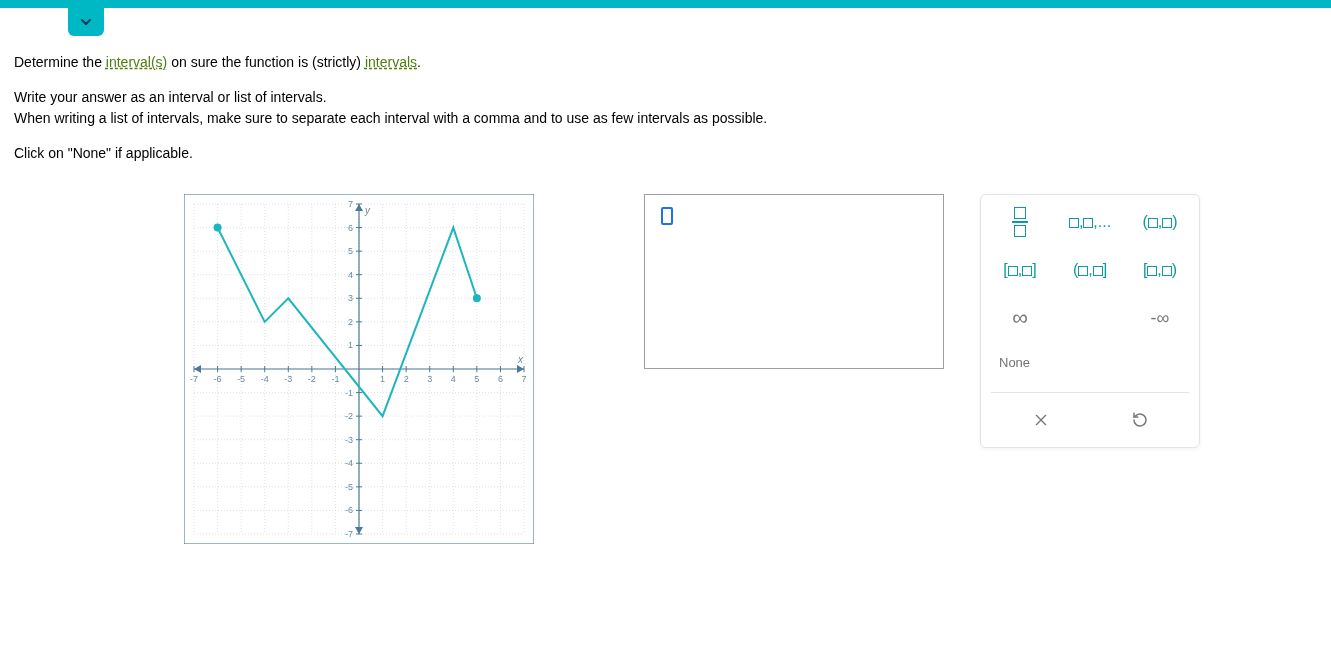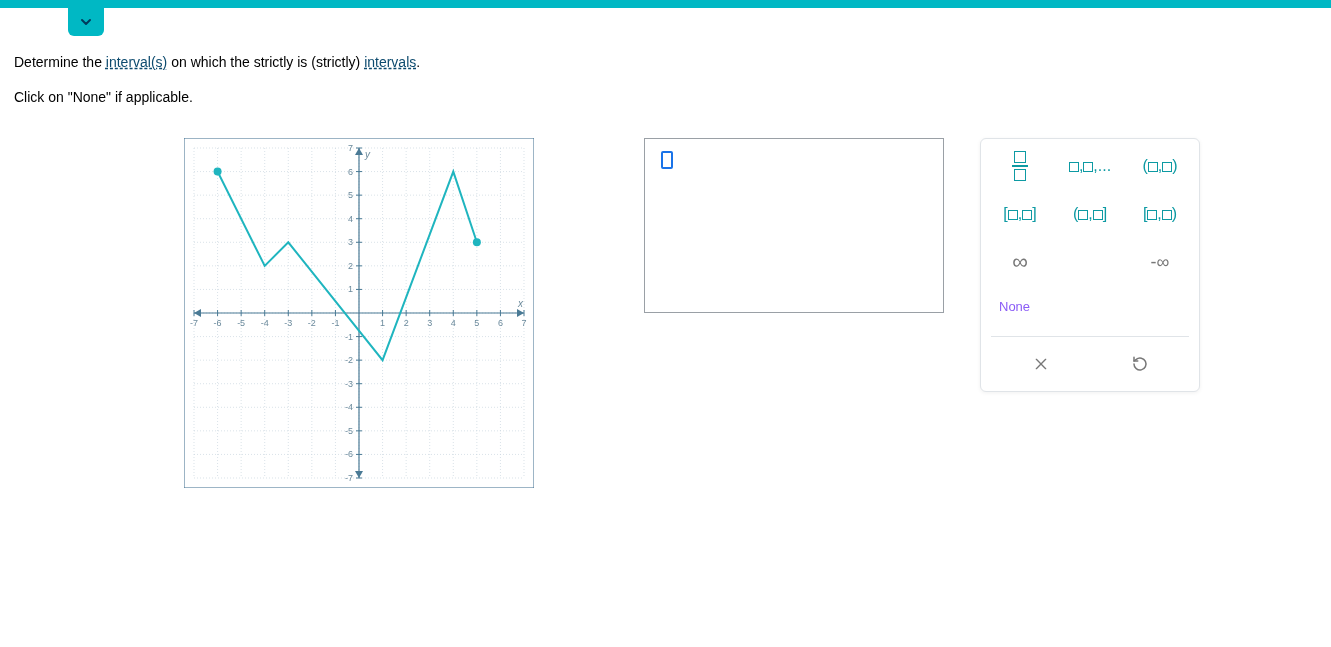--- a/index.html
+++ b/index.html
@@ -26,21 +26,21 @@
     display: flex;
     align-items: center;
     justify-content: center;
     cursor: pointer;
   }
   .chevron-btn svg { width: 16px; height: 16px; }
   .content {
     padding: 44px 14px 20px 14px;
   }
   .qtext { line-height: 1.5; margin-bottom: 14px; }
-  .link { color: #0c4a6e; text-decoration: underline; cursor: pointer; }
+  .link { color: #4d7c0f; text-decoration: underline; cursor: pointer; }
   .link.dashed { text-decoration-style: dashed; }
   .below { display: flex; align-items: flex-start; gap: 20px; margin-top: 30px; }
   .graph-wrap { margin-left: 170px; }
   .answer-box-wrap { margin-left: 90px; position: relative; }
   .answer-box {
     border: 1px solid #9aa0a6;
     width: 300px;
     height: 175px;
     padding: 10px;
     position: relative;
@@ -71,21 +71,21 @@
     display: flex;
     align-items: center;
     justify-content: center;
     color: #0d9aa3;
     font-size: 16px;
     cursor: pointer;
     border-radius: 4px;
   }
   .kp-cell.gray { color: #777; }
   .kp-none {
-    color: #8b5cf6;
+    color: #737373;
     font-size: 13px;
     padding: 4px 8px;
     cursor: pointer;
     margin-bottom: 18px;
     display: inline-block;
   }
   .kp-bottom {
     display: flex;
     justify-content: space-around;
     border-top: 1px solid #e0e4e8;
@@ -106,21 +106,25 @@
 
 <div class="top-bar"></div>
 <div class="chevron-btn">
   <svg viewBox="0 0 24 24">
     <path d="M6 9l6 6 6-6" fill="none" stroke="#003b5c" stroke-width="3" stroke-linecap="round" stroke-linejoin="round"></path>
   </svg>
 </div>
 
 <div class="content">
   <div class="qtext">
-    <span>Determine the </span><span class="link dashed">interval(s)</span><span> on which the strictly is (strictly) </span><span class="link dashed">intervals</span><span>.</span>
+    <span>Determine the </span><span class="link dashed">interval(s)</span><span> on sure the function is (strictly) </span><span class="link dashed">intervals</span><span>.</span>
+  </div>
+  <div class="qtext">
+    <div>Write your answer as an interval or list of intervals.</div>
+    <div>When writing a list of intervals, make sure to separate each interval with a comma and to use as few intervals as possible.</div>
   </div>
   <div class="qtext">Click on "None" if applicable.</div>
 
   <div class="below">
     <div class="graph-wrap">
       <svg id="graph" width="350" height="350">
           <rect x="0" y="0" width="350" height="350" fill="#fff" stroke="#3a6b8c" stroke-width="1"></rect>
           <line x1="10" y1="10" x2="10" y2="340" stroke="#c9d6de" stroke-width="0.7" stroke-dasharray="1 2"></line>
           <line x1="33.57142857142857" y1="10" x2="33.57142857142857" y2="340" stroke="#c9d6de" stroke-width="0.7" stroke-dasharray="1 2"></line>
           <line x1="57.14285714285714" y1="10" x2="57.14285714285714" y2="340" stroke="#c9d6de" stroke-width="0.7" stroke-dasharray="1 2"></line>

